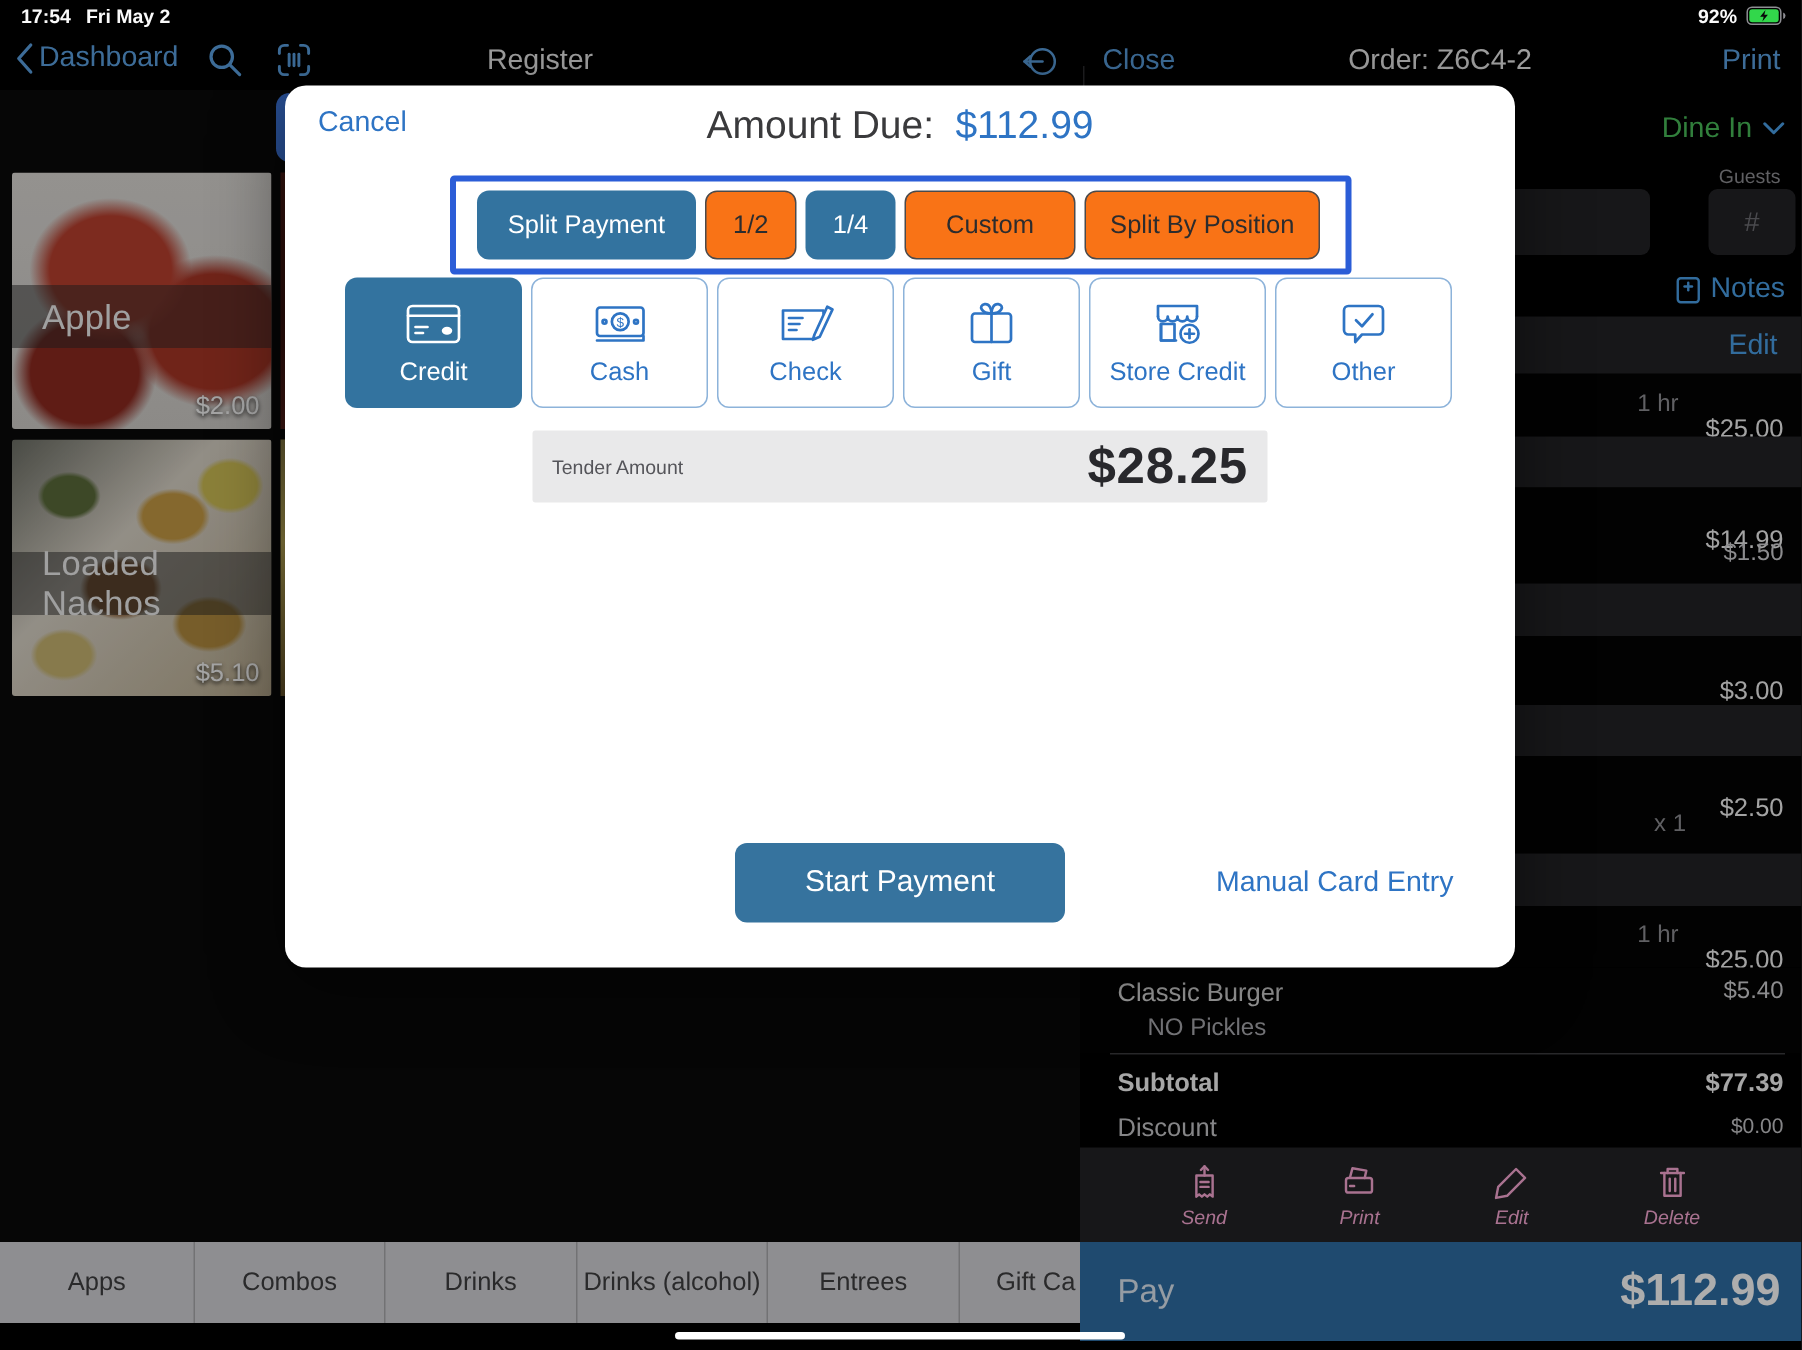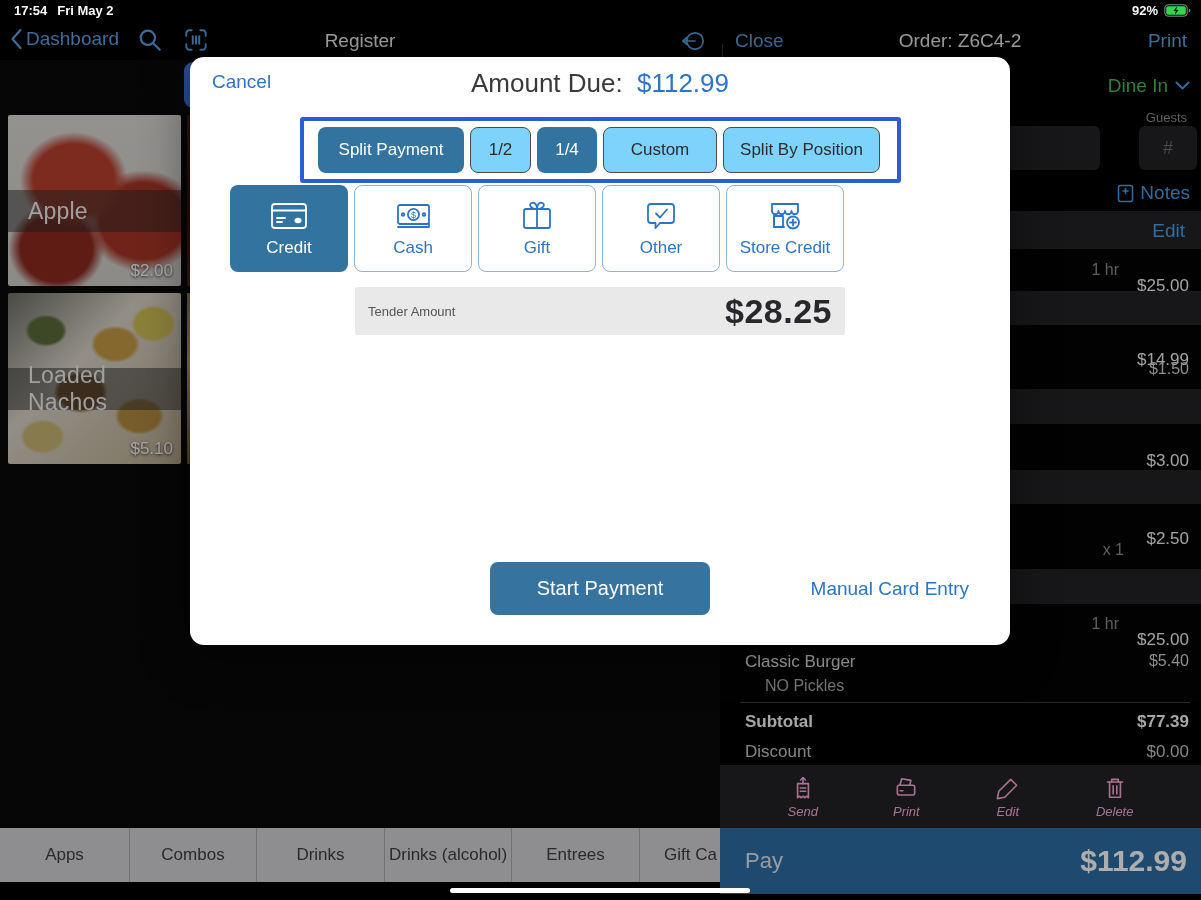--- a/index.html
+++ b/index.html
@@ -76,21 +76,21 @@
   
   .modal { left:190px; top:57px; width:820px; height:588px; background:#fff; border-radius:14px;
     z-index:20; box-shadow:0 12px 50px rgba(0,0,0,.45); }
   .link-blue { color:#2e74c4; }
   .modal-title { left:0; right:0; top:11px; text-align:center; font-size:26px; color:#3a3a3c; }
   .split-wrap { left:110px; top:60px; width:601px; height:66px; border:4px solid #2b5dd7; border-radius:3px;
     display:flex; align-items:center; gap:6px; padding-left:14px; background:#fff; }
   .split-btn { height:46px; display:flex; align-items:center; justify-content:center;
     border-radius:8px; font-size:17px; cursor:pointer; }
   .split-on  { background:#33739f; color:#fff; }
-  .split-off { background:#7dd3fc; border:1.5px solid #4a4a4c; color:#2c2c2e; }
+  .split-off { background:#f97316; border:1.5px solid #4a4a4c; color:#2c2c2e; }
   .methods { left:40px; top:128px; width:740px; display:flex; gap:6px; }
   .method-btn { width:118px; height:87px; border-radius:8px; display:flex; flex-direction:column;
     align-items:center; justify-content:center; gap:5px; font-size:17px; cursor:pointer; }
   .method-on  { background:#33739f; color:#fff; }
   .method-off { background:#fff; border:1.5px solid #8db3da; color:#2e74c4; }
   .tender { left:165px; top:230px; width:490px; height:48px; background:#e9e9ea; border-radius:2px;
     display:flex; align-items:center; justify-content:space-between; padding:0 13px; cursor:pointer; }
   .tender-label { font-size:13px; color:#55555a; }
   .tender-value { font-size:34px; font-weight:600; color:#28282c; letter-spacing:.5px; }
   .start-btn { left:300px; top:505px; width:220px; height:53px; background:#36739e; border-radius:8px;
@@ -248,21 +248,21 @@
       <span style="position:absolute; left:45px; top:32px; color:#b2b2b7; font-size:16px;">NO Pickles</span>
     </div>
 
     <div class="op totals-sep" style="left:20px; top:642px; width:450px;"></div>
     <div class="op" style="left:0; top:648px; width:481px; height:30px;">
       <span style="position:absolute; left:25px; top:4px; color:#f5f5f5; font-size:17px; font-weight:700;">Subtotal</span>
       <span style="position:absolute; right:12px; top:4px; color:#f5f5f5; font-size:17px; font-weight:700;">$77.39</span>
     </div>
     <div class="op" style="left:0; top:679px; width:481px; height:26px;">
       <span style="position:absolute; left:25px; top:3px; color:#c5c5c8; font-size:17px;">Discount</span>
-      <span style="position:absolute; right:12px; top:3px; color:#c5c5c8; font-size:17px;">$0.00</span>
+      <span style="position:absolute; right:12px; top:3px; color:#c5c5c8; font-size:14px;">$0.00</span>
     </div>
 
     <div class="op actions-row" style="left:0; top:705px; width:481px; height:63px;">
       <div class="action-btn">
         <svg width="26" height="26" viewBox="0 0 24 24" class="icon-stroke" style="stroke-width:1.5">
           <path d="M7 8 h10 v13 l-1.7-1.4 -1.6 1.4 -1.7-1.4 -1.6 1.4 -1.7-1.4 -1.7 1.4 z"></path>
           <line x1="9.5" y1="12" x2="14.5" y2="12"></line>
             <line x1="9.5" y1="15" x2="14.5" y2="15"></line>
           <line x1="12" y1="8" x2="12" y2="2.5"></line>
             <path d="M9.8 4.6 L12 2.3 l2.2 2.3"></path>
@@ -335,46 +335,56 @@
           <path d="M7 28 h31 v-3"></path>
           <circle cx="22.5" cy="15.5" r="5.6"></circle>
           <text x="22.5" y="19" text-anchor="middle" font-size="9" fill="currentColor" stroke="none" font-family="Liberation Sans, sans-serif">$</text>
           <circle cx="12" cy="15.5" r="1.3"></circle>
             <circle cx="33" cy="15.5" r="1.3"></circle>
         </svg>
         <span>Cash</span>
       </div>
       <div class="method-btn method-off">
         <svg width="44" height="34" viewBox="0 0 44 34" class="icon-stroke">
+          <path d="M34 10 V8 H7 v19 h20"></path>
+          <line x1="11" y1="13" x2="20" y2="13"></line>
+            <line x1="11" y1="17" x2="18" y2="17"></line>
+            <line x1="11" y1="21" x2="16" y2="21"></line>
+          <path d="M28 24 L36.5 5.5 l3.5 1.8 -8.5 18.2 -4.6 2z"></path>
+        </svg>
+        <span>Check</span>
+      </div>
+      <div class="method-btn method-off">
+        <svg width="44" height="34" viewBox="0 0 44 34" class="icon-stroke">
           <rect x="9" y="10" width="26" height="19" rx="2"></rect>
           <line x1="22" y1="10" x2="22" y2="29"></line>
           <path d="M22 10 C 15 10, 13 4.5, 17.5 3.8 C 20.5 3.4, 22 6.5, 22 10 Z"></path>
           <path d="M22 10 C 29 10, 31 4.5, 26.5 3.8 C 23.5 3.4, 22 6.5, 22 10 Z"></path>
         </svg>
         <span>Gift</span>
-      </div>
-      <div class="method-btn method-off">
-        <svg width="44" height="34" viewBox="0 0 44 34" class="icon-stroke">
-          <path d="M12 5 h20 a3 3 0 0 1 3 3 v13 a3 3 0 0 1 -3 3 h-11 l-4.5 5 v-5 h-4.5 a3 3 0 0 1 -3 -3 v-13 a3 3 0 0 1 3 -3 z"></path>
-          <path d="M17 14.5 l4 4 7-8"></path>
-        </svg>
-        <span>Other</span>
       </div>
       <div class="method-btn method-off">
         <svg width="44" height="34" viewBox="0 0 44 34" class="icon-stroke">
           <path d="M9 12 V5 h26 v7"></path>
           <path d="M9 12 a3.2 3.2 0 0 0 6.5 0 a3.2 3.2 0 0 0 6.5 0 a3.2 3.2 0 0 0 6.5 0 a3.2 3.2 0 0 0 6.5 0"></path>
           <path d="M11 17 v11 h10"></path>
           <rect x="11" y="17" width="9" height="11"></rect>
           <circle cx="30" cy="23.5" r="6"></circle>
           <line x1="30" y1="20.5" x2="30" y2="26.5"></line>
             <line x1="27" y1="23.5" x2="33" y2="23.5"></line>
         </svg>
         <span>Store Credit</span>
       </div>
+      <div class="method-btn method-off">
+        <svg width="44" height="34" viewBox="0 0 44 34" class="icon-stroke">
+          <path d="M12 5 h20 a3 3 0 0 1 3 3 v13 a3 3 0 0 1 -3 3 h-11 l-4.5 5 v-5 h-4.5 a3 3 0 0 1 -3 -3 v-13 a3 3 0 0 1 3 -3 z"></path>
+          <path d="M17 14.5 l4 4 7-8"></path>
+        </svg>
+        <span>Other</span>
+      </div>
     </div>
 
     <div class="abs tender">
       <span class="tender-label">Tender Amount</span>
       <span class="tender-value">$28.25</span>
     </div>
 
     <div class="abs start-btn">Start Payment</div>
     <span class="abs link-blue manual-link">Manual Card Entry</span>
   </div>

